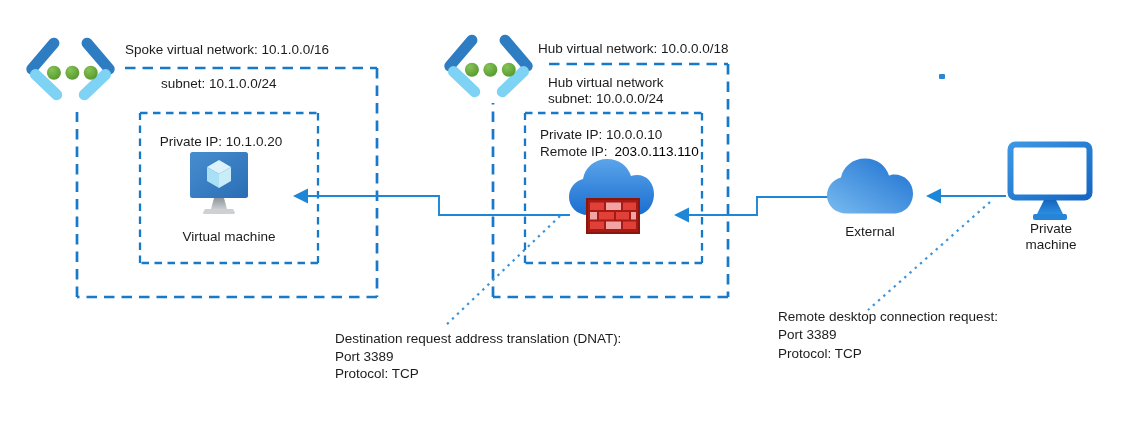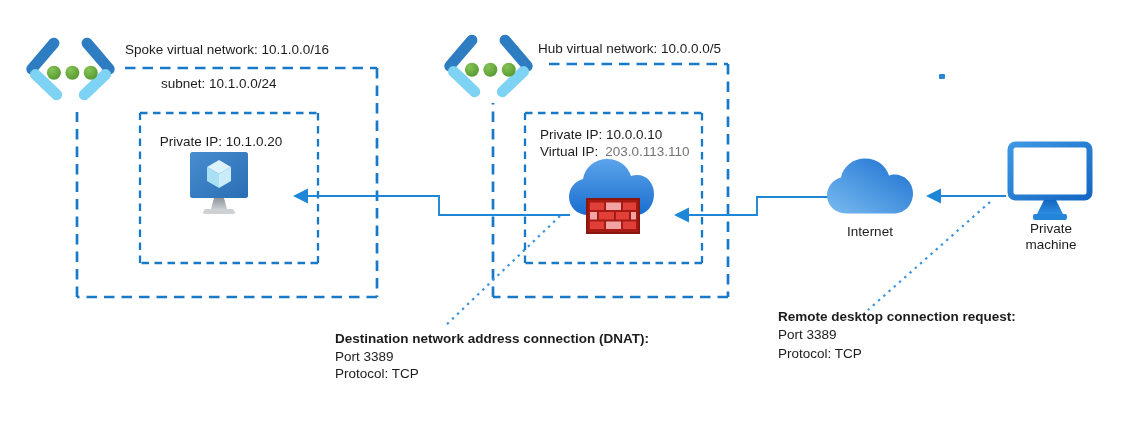--- a/index.html
+++ b/index.html
@@ -3,23 +3,23 @@
 <meta charset="utf-8">
 <style>
   html,body{margin:0;padding:0;background:#ffffff;}
   #canvas{
     position:relative;width:1132px;height:434px;background:#ffffff;overflow:hidden;
     font-family:"Liberation Sans", sans-serif;color:#1c1c1c;border-radius:7px;
   }
   .abs{position:absolute;}
   .lbl{font-size:13.5px;line-height:16px;white-space:nowrap;}
   .ctr{text-align:center;}
-  .muted{color:#737373;}
+  .muted{color:#000000;}
   .ann{font-size:13.5px;line-height:17.6px;white-space:nowrap;}
-  .ann .ttl{font-weight:bold;}
+  .ann .ttl{font-weight:normal;}
   .rdp{line-height:18.3px;}
   svg{display:block;}
   .iplabel{white-space:nowrap;}
 </style>
 </head>
 <body>
 
 <div id="canvas">
 
   <svg class="abs" style="left:0;top:0" width="1132" height="434" viewBox="0 0 1132 434">
@@ -167,41 +167,46 @@
   </svg>
 
   <div class="abs lbl" style="left:125px;top:42px">Spoke virtual network: 10.1.0.0/16</div>
 
   <div class="abs lbl" style="left:161px;top:76px">
     <div>subnet: 10.1.0.0/24</div>
   </div>
 
   <div class="abs lbl ctr" style="left:132px;top:134px;width:178px">Private IP: 10.1.0.20</div>
 
-
-  <div class="abs lbl" style="left:538px;top:41px">Hub virtual network: 10.0.0.0/5</div>
-
+  <div class="abs lbl ctr" style="left:140px;top:229px;width:178px">Virtual machine</div>
+
+  <div class="abs lbl" style="left:538px;top:41px">Hub virtual network: 10.0.0.0/18</div>
+
+  <div class="abs lbl" style="left:548px;top:75px">
+    <div>Hub virtual network</div>
+    <div>subnet: 10.0.0.0/24</div>
+  </div>
 
   <div class="abs lbl" style="left:540px;top:126px;line-height:17px">
     <div>Private IP: 10.0.0.10</div>
     <div class="iplabel">
-      <span>Virtual IP:</span><span class="muted" style="margin-left:7px">203.0.113.110</span>
+      <span>Remote IP:</span><span class="muted" style="margin-left:7px">203.0.113.110</span>
     </div>
   </div>
 
 
-  <div class="abs lbl ctr" style="left:822px;top:224px;width:96px">Internet</div>
+  <div class="abs lbl ctr" style="left:822px;top:224px;width:96px">External</div>
 
   <div class="abs lbl ctr" style="left:1005px;top:221px;width:92px;line-height:15.5px">
     <div>Private</div>
     <div>machine</div>
   </div>
 
   <div class="abs ann" style="left:335px;top:330px">
-    <div class="ttl">Destination network address connection (DNAT):</div>
+    <div class="ttl">Destination request address translation (DNAT):</div>
     <div>Port 3389</div>
     <div>Protocol: TCP</div>
   </div>
 
   <div class="abs ann rdp" style="left:778px;top:308px">
     <div class="ttl">Remote desktop connection request:</div>
     <div>Port 3389</div>
     <div>Protocol: TCP</div>
   </div>
 

